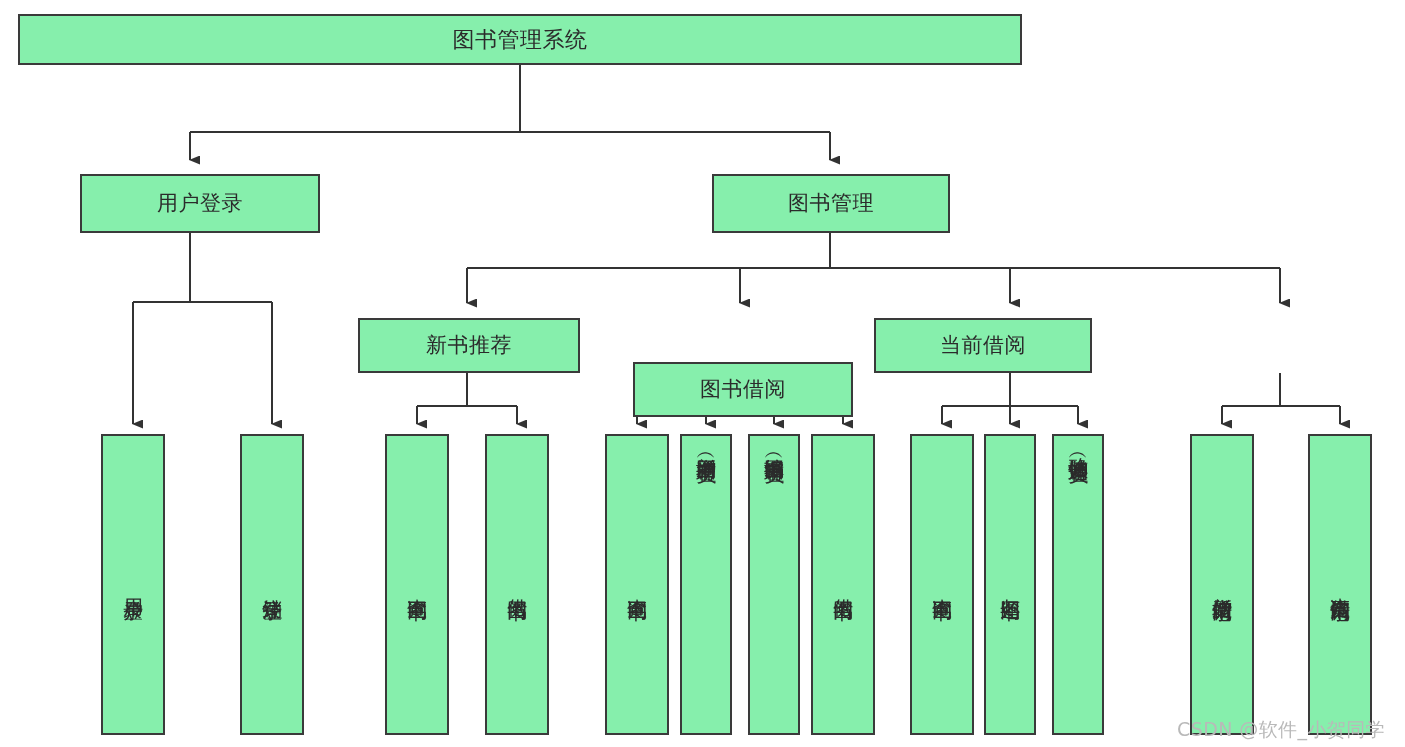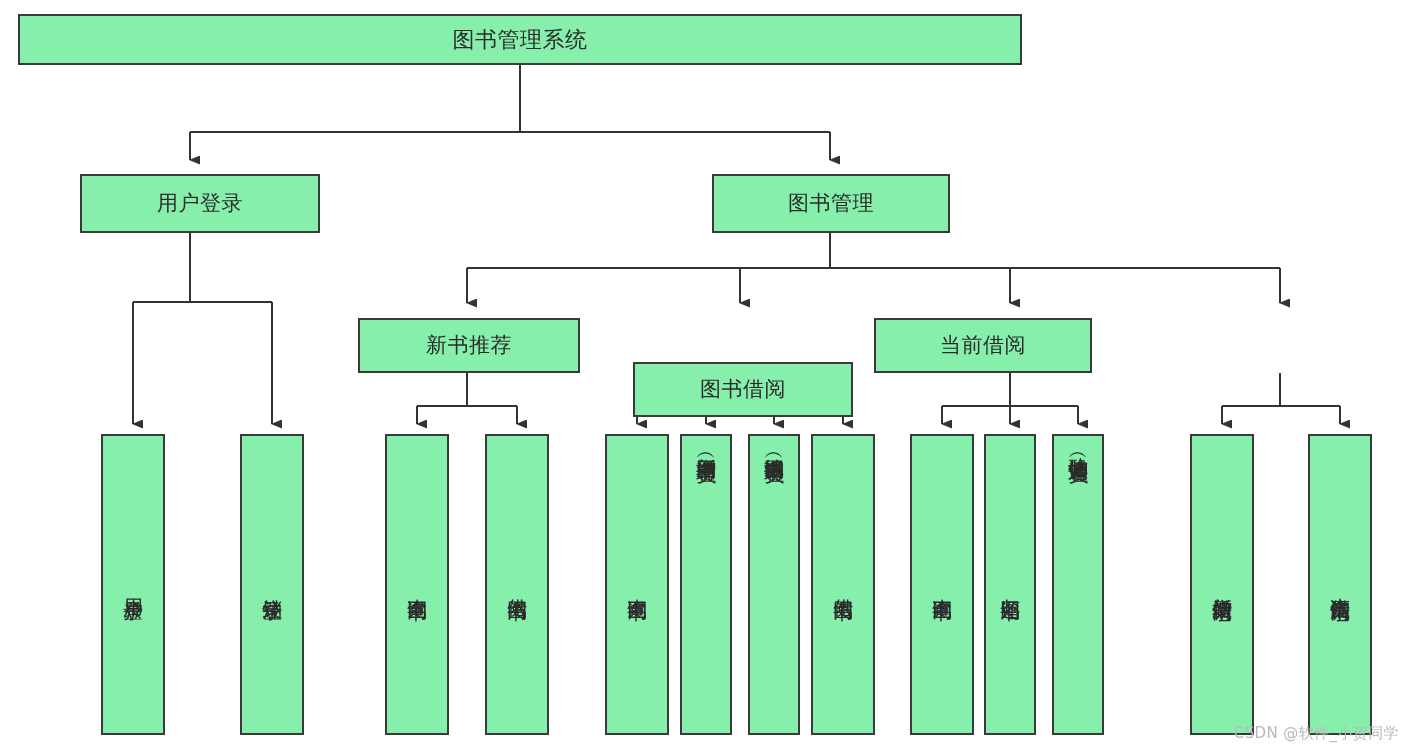--- a/index.html
+++ b/index.html
@@ -65,23 +65,23 @@
     line-height: 1.08;
     letter-spacing: 1px;
     white-space: nowrap;
   }
   .node.vert.centered {
     align-items: center;
     padding-top: 0;
   }
   .watermark {
     position: absolute;
-    right: 6px;
+    right: 20px;
     bottom: 4px;
-    font-size: 15px;
+    font-size: 19px;
     color: #b9b9b9;
     white-space: nowrap;
     z-index: 5;
     letter-spacing: 0.4px;
   }
 </style>
 </head>
 <body>
 
 <div id="diagram-root">

